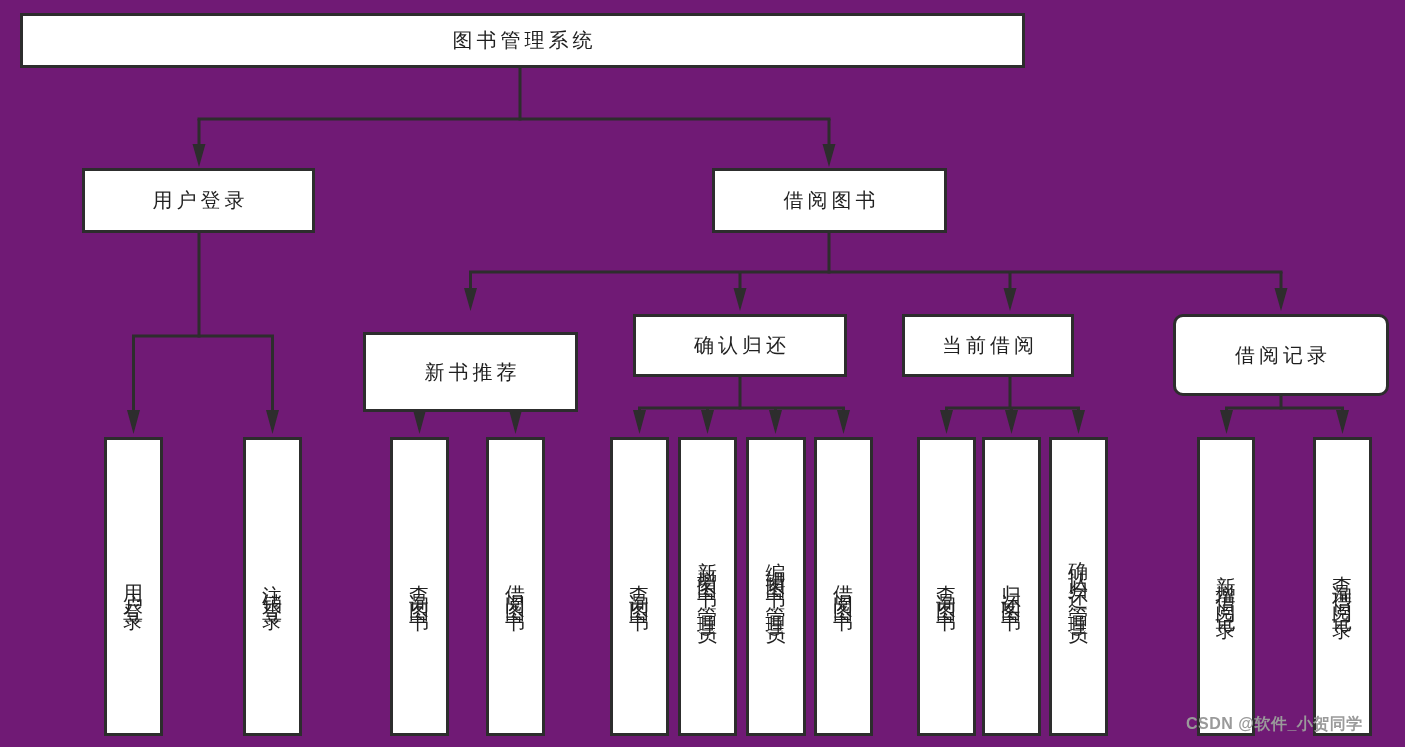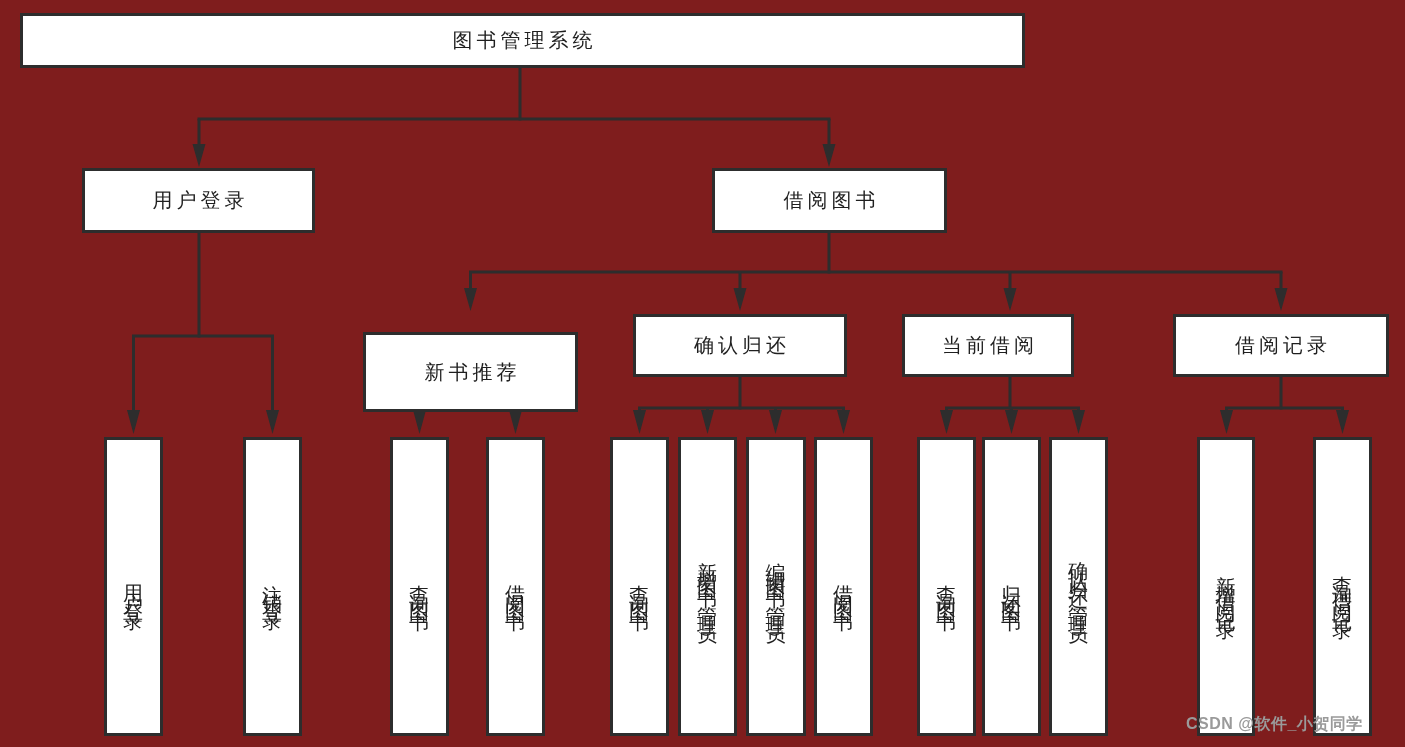--- a/index.html
+++ b/index.html
@@ -5,21 +5,21 @@
   html, body {
     margin: 0;
     padding: 0;
     background: #ffffff;
     font-family: "Liberation Sans", "DejaVu Sans", sans-serif;
   }
   .canvas {
     position: relative;
     width: 1405px;
     height: 747px;
-    background: #7f1d1d;
+    background: #701a75;
     overflow: hidden;
   }
   svg.wires {
     position: absolute;
     left: 0;
     top: 0;
     z-index: 1;
   }
   .box {
     position: absolute;
@@ -144,21 +144,21 @@
   </svg>
 
   <div class="box h" style="left:20px; top:13px; width:1005px; height:55px;">图书管理系统</div>
 
   <div class="box h" style="left:82px; top:168px; width:233px; height:65px;">用户登录</div>
   <div class="box h" style="left:712px; top:168px; width:235px; height:65px;">借阅图书</div>
 
   <div class="box h" style="left:363px; top:332px; width:215px; height:80px;">新书推荐</div>
   <div class="box h" style="left:633px; top:314px; width:214px; height:63px;">确认归还</div>
   <div class="box h" style="left:902px; top:314px; width:172px; height:63px;">当前借阅</div>
-  <div class="box h" style="left:1173px; top:314px; width:216px; height:63px;">借阅记录</div>
+  <div class="box h" style="left:1173px; top:314px; width:216px; height:82px;border-radius:10px;">借阅记录</div>
 
   <div class="box v" style="left:104px; top:437px; width:59px; height:299px;">用户登录</div>
   <div class="box v" style="left:243px; top:437px; width:59px; height:299px;">注销登录</div>
 
   <div class="box v" style="left:390px; top:437px; width:59px; height:299px;">查询图书</div>
   <div class="box v" style="left:486px; top:437px; width:59px; height:299px;">借阅图书</div>
 
   <div class="box v" style="left:610px; top:437px; width:59px; height:299px;">查询图书</div>
   <div class="box v" style="left:678px; top:437px; width:59px; height:299px;">新增图书（管理员）</div>
   <div class="box v" style="left:746px; top:437px; width:60px; height:299px;">编辑图书（管理员）</div>

